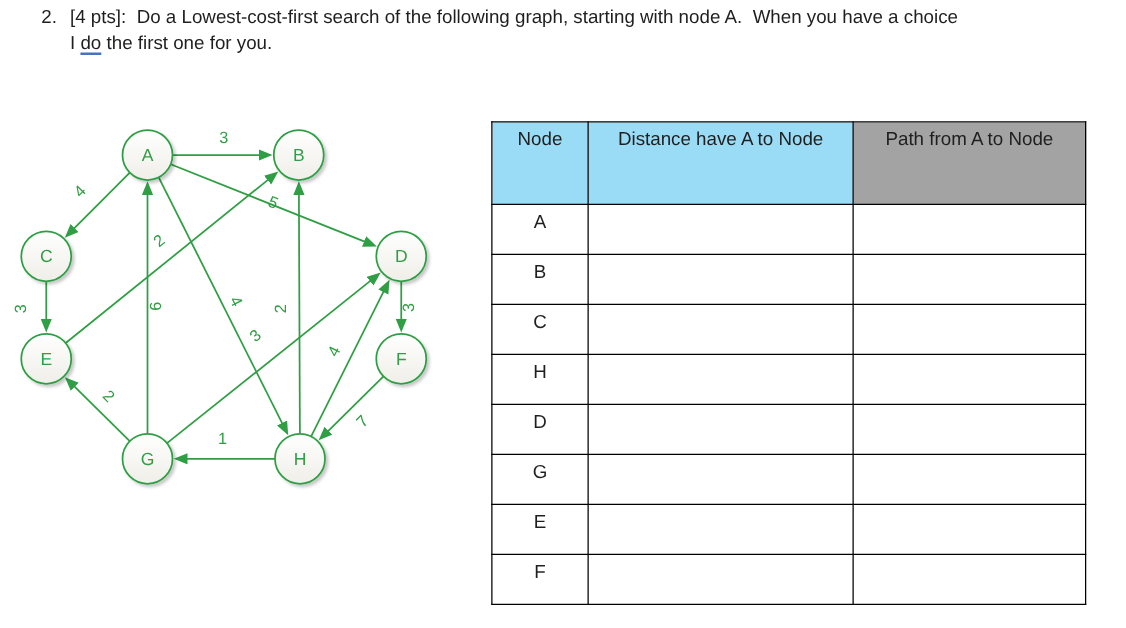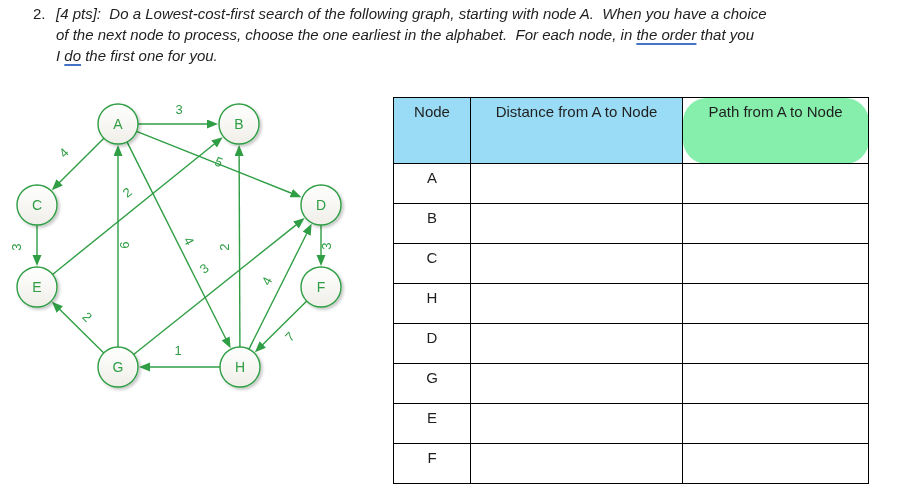--- a/index.html
+++ b/index.html
@@ -5,21 +5,21 @@
   html,body { margin:0; padding:0; background:#ffffff; }
   .page {
     position:relative; width:901px; height:502px; background:#ffffff;
     font-family:"Liberation Sans", sans-serif; color:#1f1f1f; overflow:hidden;
   }
   
   .question { position:absolute; left:33px; top:3px; width:860px;
               font-size:15px; line-height:21px; }
   .qnum { position:absolute; left:0; top:0; }
   .qlines { margin-left:23px; }
-  .qline { white-space:pre-wrap;font-style:italic; }
+  .qline { white-space:pre-wrap; }
   .useg { text-decoration:underline; text-decoration-color:#4472c4; text-underline-offset:3px; text-decoration-thickness:1.5px; }
   
   #graph { position:absolute; left:0px; top:88px; }
   #graph text { font-family:"Liberation Sans", sans-serif; }
   .edge-label { font-size:13px; }
   .node-label { font-size:14px; }
   
   table.answers { position:absolute; left:393px; top:97px; border-collapse:collapse; table-layout:fixed; }
   table.answers th, table.answers td { border:1.5px solid #000000; vertical-align:top; text-align:center; font-size:15px; font-weight:normal; padding:5px 8px; }
   table.answers th { height:55px; }
@@ -27,21 +27,20 @@
 </style>
 </head>
 <body>
 
 <div class="page">
 
   <div class="question">
     <span class="qnum">2.</span>
     <div class="qlines" id="qlines">
         <div class="qline"><span>[4 pts]:  Do a Lowest-cost-first search of the following graph, starting with node A.  When you have a choice</span></div>
-        <div class="qline"><span>of the next node to process, choose the one earliest in the alphabet.  For each node, in </span><span class="useg">the order</span><span> that you</span></div>
         <div class="qline"><span>I </span><span class="useg">do</span><span> the first one for you.</span></div>
       </div>
   </div>
 
   <svg id="graph" width="370" height="332" viewBox="0 0 370 332">
       <defs>
         <linearGradient id="nodeGrad" x1="0" y1="0" x2="0" y2="1">
           <stop offset="0" stop-color="#ffffff"></stop>
           <stop offset="1" stop-color="#efeee8"></stop>
         </linearGradient>
@@ -100,22 +99,22 @@
 
   <table class="answers">
     <colgroup id="cols">
         <col style="width: 77px;">
         <col style="width: 212px;">
         <col style="width: 186px;">
       </colgroup>
     <thead>
         <tr id="thr">
           <th style="background: rgb(154, 220, 245);">Node</th>
-          <th style="background: rgb(154, 220, 245);">Distance from A to Node</th>
-          <th style="background: #86efac; border-radius: 24px;">Path from A to Node</th>
+          <th style="background: rgb(154, 220, 245);">Distance have A to Node</th>
+          <th style="background: #a3a3a3;">Path from A to Node</th>
         </tr>
       </thead>
     <tbody id="tbody">
         <tr>
           <td>A</td>
           <td></td>
           <td></td>
         </tr>
         <tr>
           <td>B</td>

